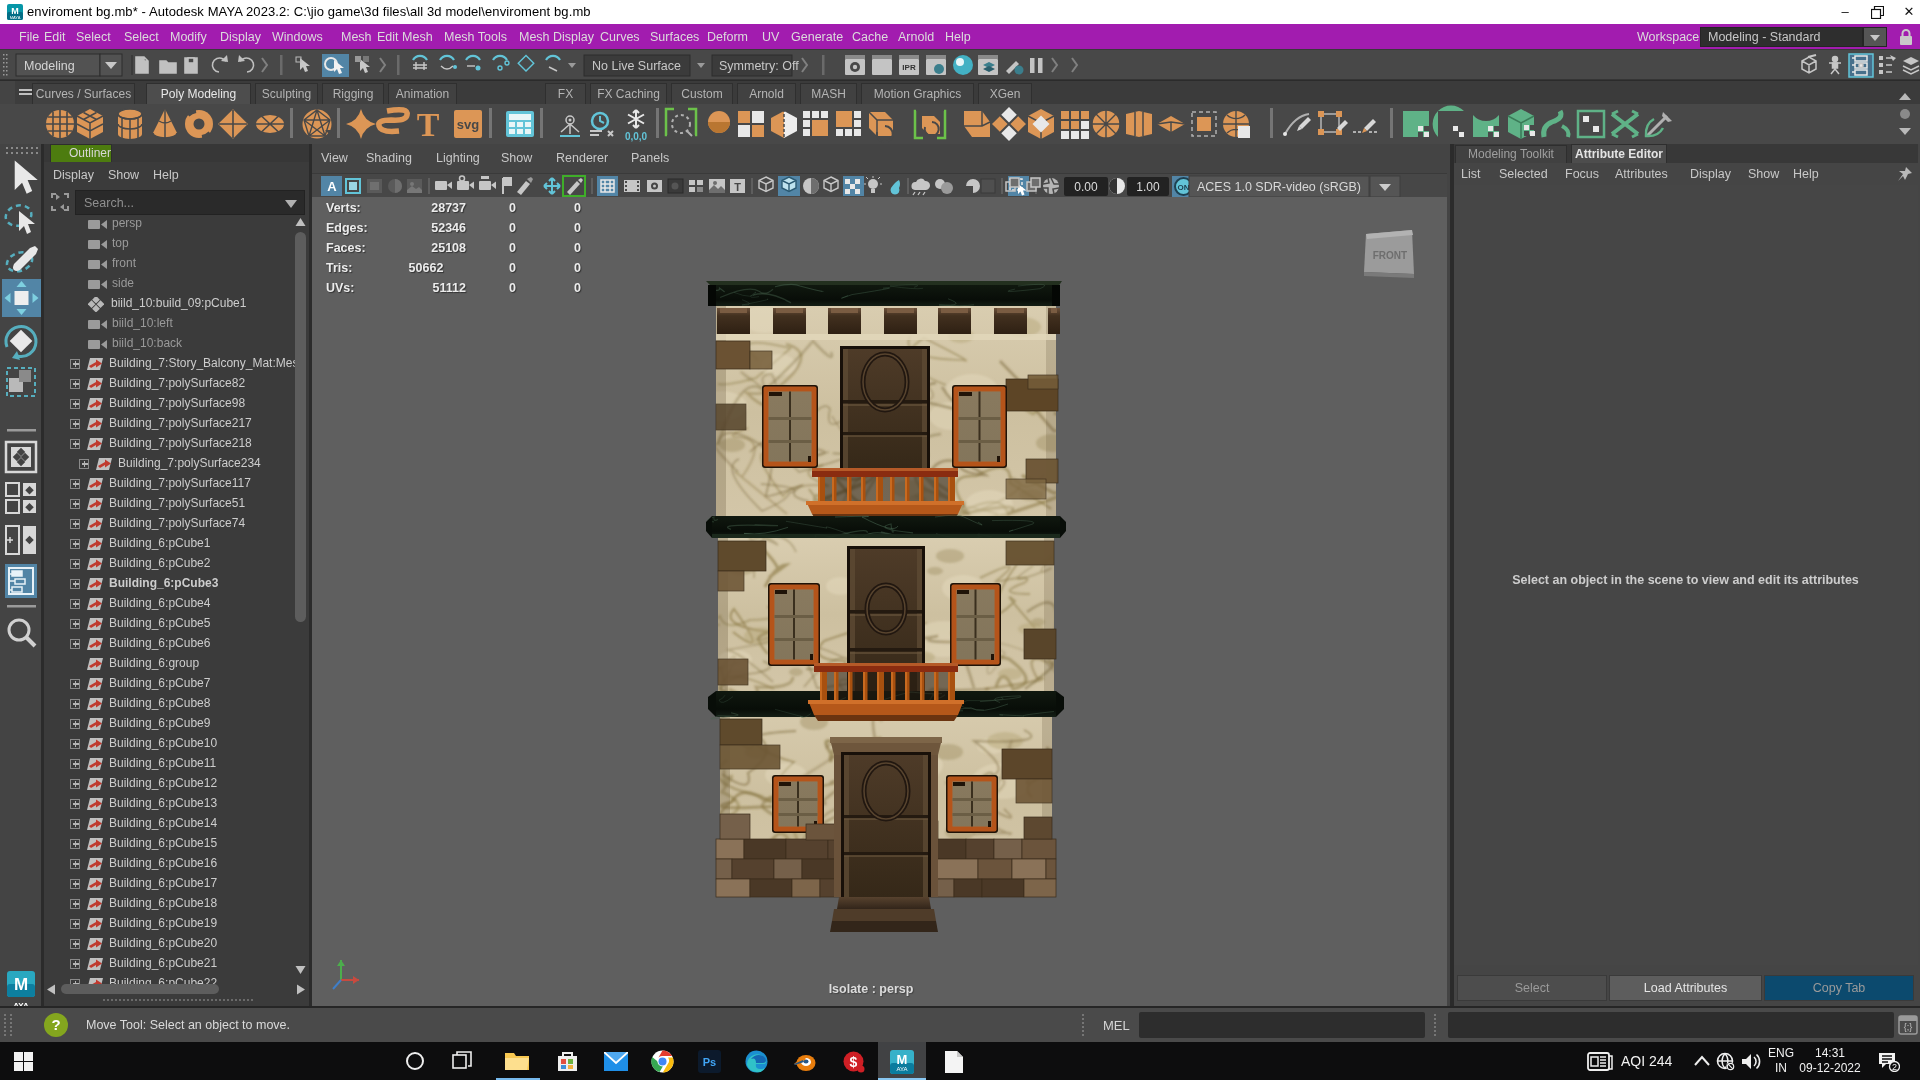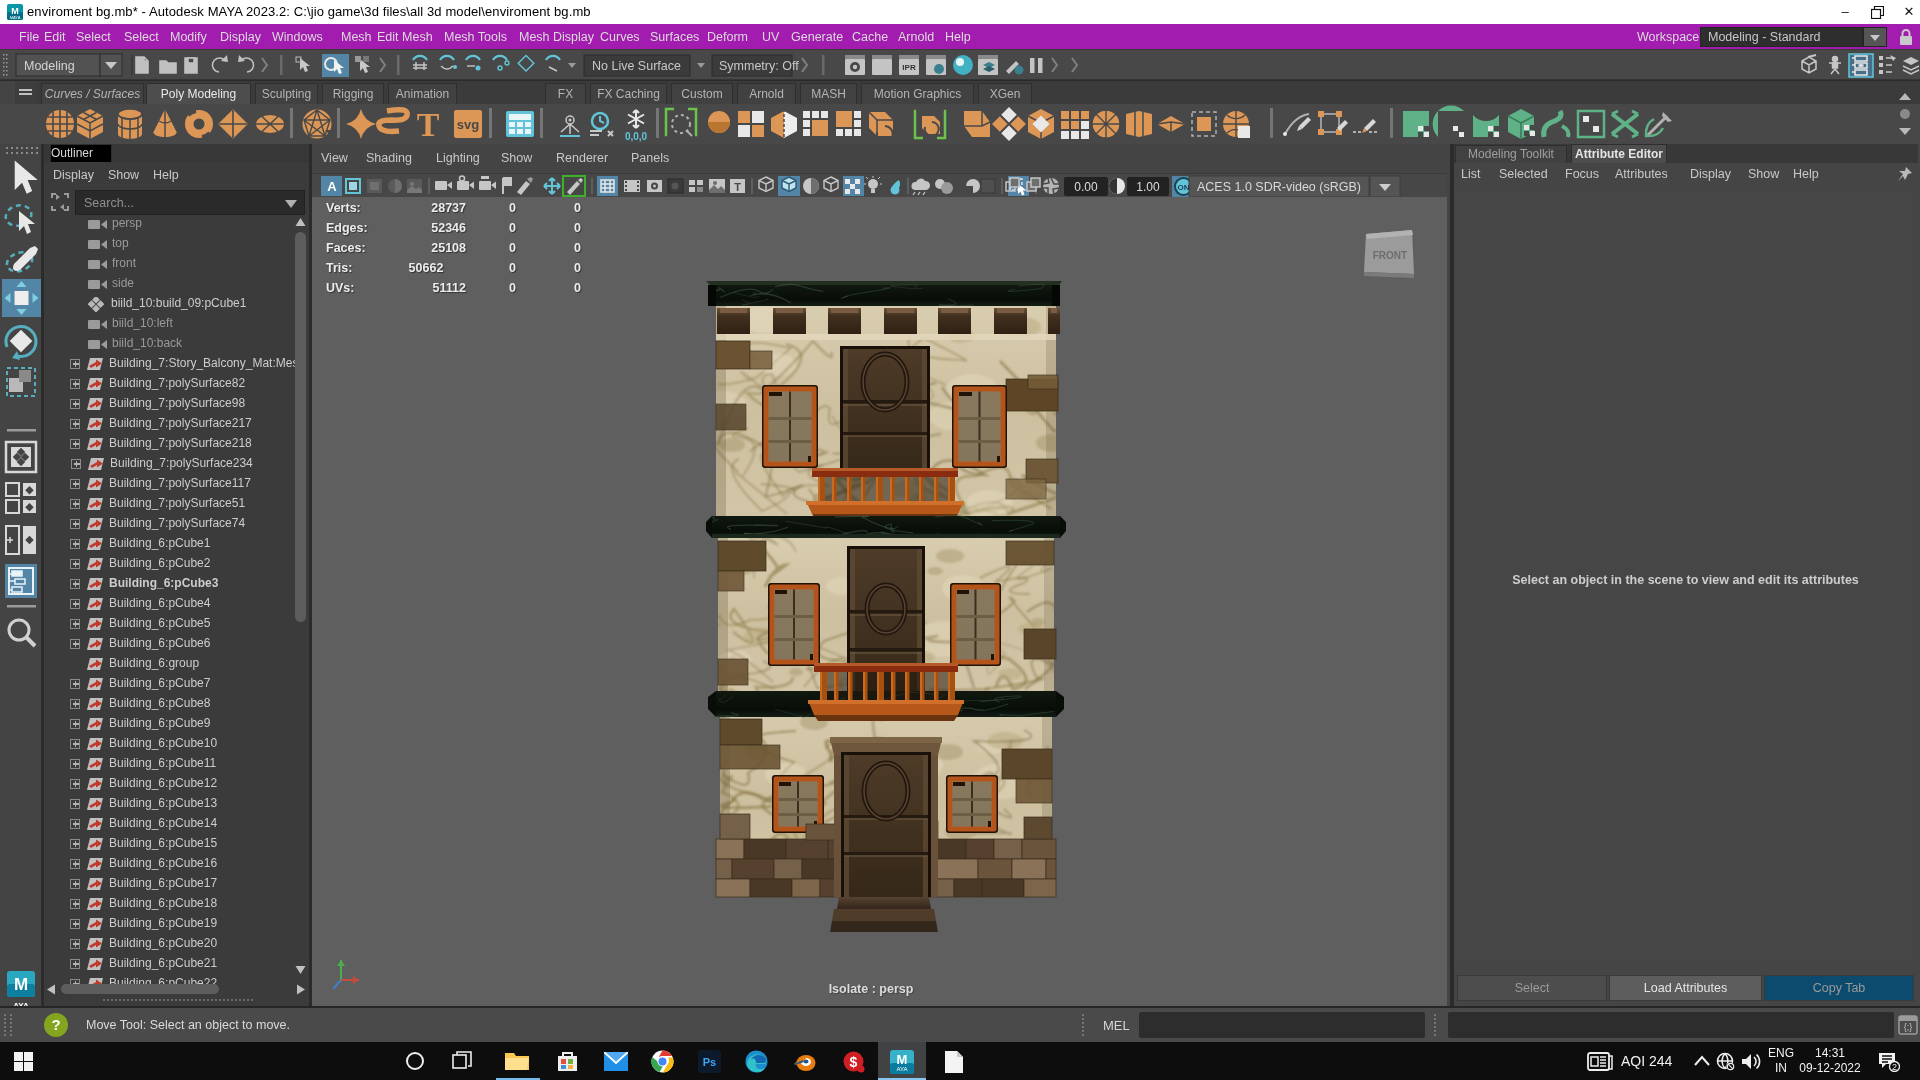--- a/index.html
+++ b/index.html
@@ -239,21 +239,21 @@
     <div class="abs" style="left:15px;top:0;width:22px;height:63px;background:#3d3d3d;color:#b9b9b9;">
       <div class="abs" style="left:4px;top:8px;width:13px;height:2px;background:#c0c0c0"></div>
       <div class="abs" style="left:4px;top:12px;width:13px;height:2px;background:#c0c0c0"></div>
       <svg class="abs" style="left:3px;top:36px" width="16" height="16" viewBox="0 0 16 16">
           <circle cx="8" cy="8" r="3" fill="none" stroke="#b9b9b9" stroke-width="2"></circle>
           <g stroke="#b9b9b9" stroke-width="2">
             <path d="M8 1v3M8 12v3M1 8h3M12 8h3M3 3l2 2M11 11l2 2M13 3l-2 2M5 11l-2 2"></path>
           </g>
         </svg>
     </div>
-    <div class="stab" style="left:41px;width:103px;font-style:italic;">Curves / Surfaces</div>
+    <div class="stab" style="left:32px;width:103px;">Curves / Surfaces</div>
     <div class="stab active" style="left:146px;width:105px;">Poly Modeling</div>
     <div class="stab" style="left:255px;width:63px;">Sculpting</div>
     <div class="stab" style="left:322px;width:62px;">Rigging</div>
     <div class="stab" style="left:388px;width:69px;">Animation</div>
     <div class="stab" style="left:461px;width:80px;color:#828282;margin-top:32px;">Rendering</div>
     <div class="stab" style="left:545px;width:41px;">FX</div>
     <div class="stab" style="left:590px;width:77px;">FX Caching</div>
     <div class="stab" style="left:671px;width:62px;">Custom</div>
     <div class="stab" style="left:737px;width:59px;">Arnold</div>
     <div class="stab" style="left:800px;width:57px;">MASH</div>
@@ -661,21 +661,21 @@
           <rect x="-14" y="-13" width="28" height="26" rx="3" fill="#29a8c0"></rect>
           <rect x="-14" y="0" width="28" height="13" rx="3" fill="#0d7fa0"></rect>
           <text x="0" y="6" text-anchor="middle" font-size="17" font-weight="bold" fill="#fff">M</text>
           <text x="0" y="24" text-anchor="middle" font-size="8" font-weight="bold" fill="#fff">AYA</text>
         </g>
     </svg>
   </div>
   <div class="abs" id="outliner">
 
     <div class="abs" style="left:0;top:0;width:268px;height:18px;background:#373737;"></div>
-    <div class="abs" style="left:7px;top:0;width:62px;height:18px;background:#000000;border:1px solid #2e2e2e;border-bottom:none;color:#d8d8d8;font-size:12px;text-align:left;line-height:17px;">Outliner</div>
+    <div class="abs" style="left:7px;top:0;width:62px;height:18px;background:#4d7c0f;border:1px solid #2e2e2e;border-bottom:none;color:#d8d8d8;font-size:12px;text-align:right;line-height:17px;">Outliner</div>
     <div class="abs" style="left:10px;top:24px;font-size:12.5px;color:#c8c8c8;">Display&nbsp;&nbsp;&nbsp;&nbsp;Show&nbsp;&nbsp;&nbsp;&nbsp;Help</div>
 
     <svg class="abs" style="left:6px;top:47px" width="22" height="22" viewBox="0 0 22 22">
         <g stroke="#9a9a9a" stroke-width="2" fill="none">
           <path d="M3 7 V3 h4 M15 3 h4 v4 M19 15 v4 h-4 M7 19 H3 v-4"></path>
         </g>
         <g fill="#9a9a9a">
           <path d="M7 3 l4 3 -4 3z"></path>
           <path d="M15 19 l-4 -3 4 -3z"></path>
         </g>
@@ -788,21 +788,21 @@
           <div class="abs" style="left:27px;top:4.5px;width:10px;height:10px;border:1px solid #8a8a8a;background:#3b3b3b;">
             <div class="abs" style="left:1.5px;top:3.5px;width:6px;height:1.5px;background:#b5b5b5"></div>
             <div class="abs" style="left:3.5px;top:1.5px;width:1.5px;height:6px;background:#b5b5b5"></div>
           </div>
           <svg class="abs" style="left:43px;top:2px" width="19" height="16" viewBox="0 0 19 16">
             <path d="M4 2 L17 2 L14 14 L1 14 Z" fill="#c0c0c0"></path>
             <path d="M3 10 L10 6 L10 3.5 L16 7.5 L10 11.5 L10 9 L5 12 Z" fill="#c03a2f"></path>
           </svg>
           <div class="abs" style="left:66px;top:2px;color:#cdcdcd">Building_7:polySurface218</div>
         </div>
-      <div class="abs" style="left:1px;top:240px;width:268px;height:20px;text-decoration:underline;">
+      <div class="abs" style="left:9px;top:240px;width:268px;height:20px;text-decoration:underline;">
           <div class="abs" style="left:27px;top:4.5px;width:10px;height:10px;border:1px solid #8a8a8a;background:#3b3b3b;">
             <div class="abs" style="left:1.5px;top:3.5px;width:6px;height:1.5px;background:#b5b5b5"></div>
             <div class="abs" style="left:3.5px;top:1.5px;width:1.5px;height:6px;background:#b5b5b5"></div>
           </div>
           <svg class="abs" style="left:43px;top:2px" width="19" height="16" viewBox="0 0 19 16">
             <path d="M4 2 L17 2 L14 14 L1 14 Z" fill="#c0c0c0"></path>
             <path d="M3 10 L10 6 L10 3.5 L16 7.5 L10 11.5 L10 9 L5 12 Z" fill="#c03a2f"></path>
           </svg>
           <div class="abs" style="left:66px;top:2px;color:#cdcdcd">Building_7:polySurface234</div>
         </div>

